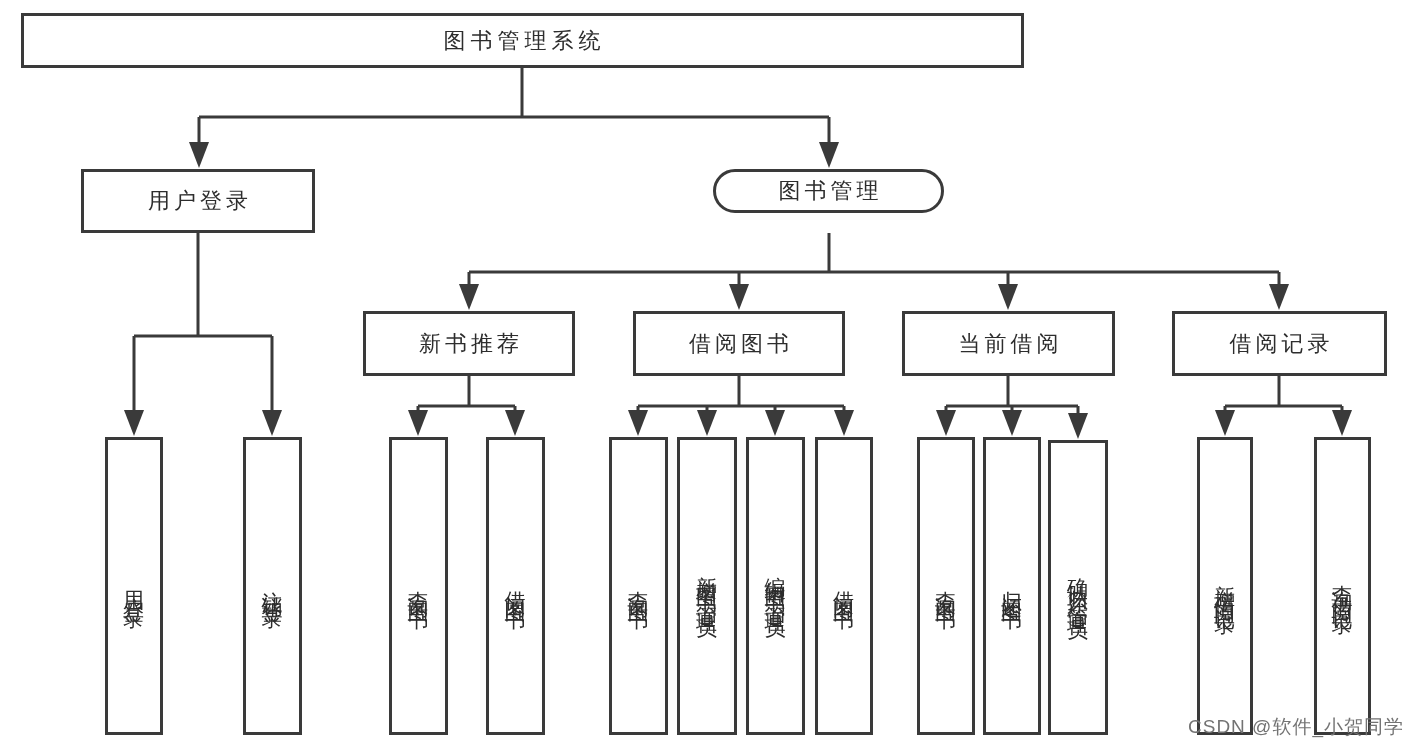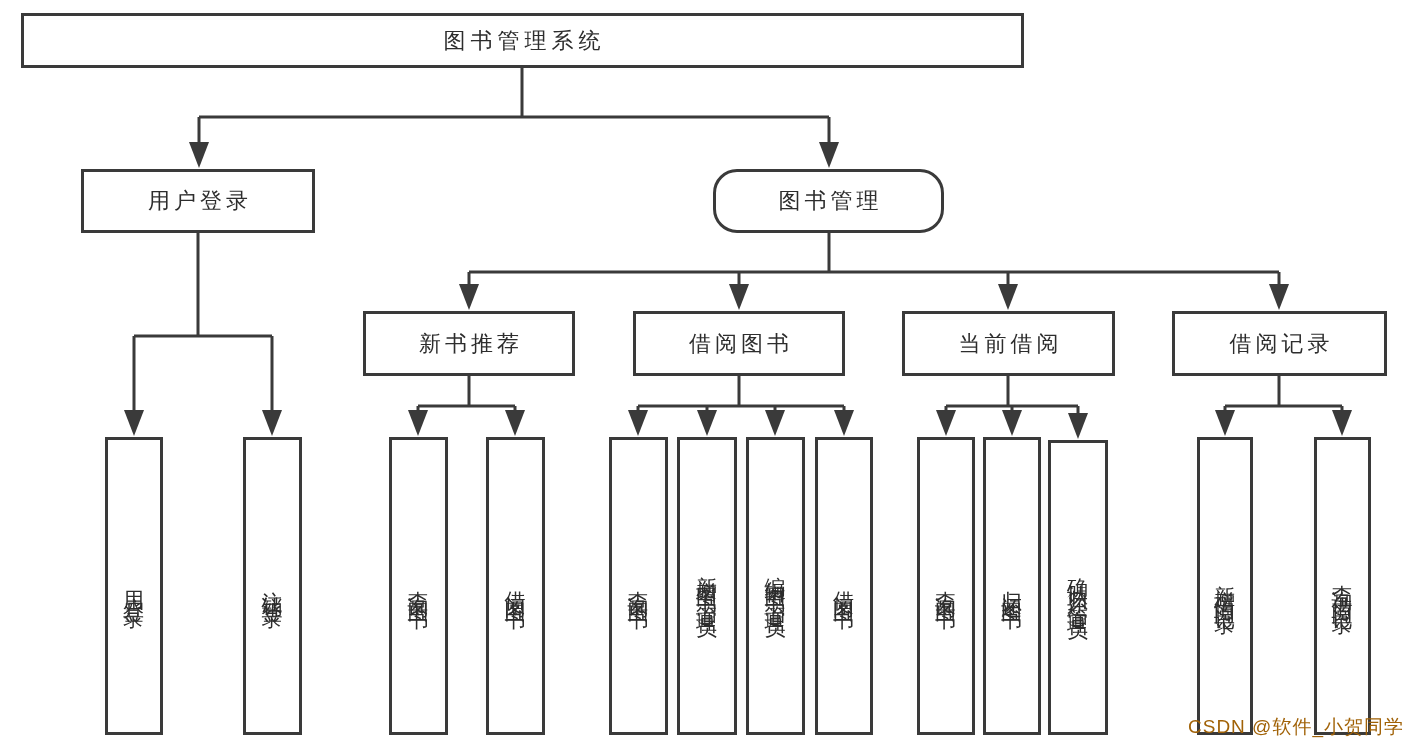--- a/index.html
+++ b/index.html
@@ -41,21 +41,21 @@
     writing-mode: vertical-rl;
     text-orientation: mixed;
     font-size: 21px;
     letter-spacing: 6px;
     line-height: 1.0;
     color: #2d2d2d;
   }
   
   #n-root            { left: 21px;   top: 13px;  width: 1003px; height: 55px; }
   #n-user-login      { left: 81px;   top: 169px; width: 234px;  height: 64px; }
-  #n-book-mgmt       { left: 713px;  top: 169px; width: 231px;  height: 64px; border-radius: 24px; }
+  #n-book-mgmt       { left: 713px;  top: 169px; width: 231px;  height: 44px; border-radius: 24px; }
   #n-new-book-rec    { left: 363px;  top: 311px; width: 212px;  height: 65px; }
   #n-book-borrow     { left: 633px;  top: 311px; width: 212px;  height: 65px; }
   #n-current-borrow  { left: 902px;  top: 311px; width: 213px;  height: 65px; }
   #n-borrow-records  { left: 1172px; top: 311px; width: 215px;  height: 65px; }
 
   #n-ul-login    { left: 105px;  top: 437px; width: 58px; height: 298px; }
   #n-ul-logout   { left: 243px;  top: 437px; width: 59px; height: 298px; }
   #n-nbr-query   { left: 389px;  top: 437px; width: 59px; height: 298px; }
   #n-nbr-borrow  { left: 486px;  top: 437px; width: 59px; height: 298px; }
   #n-bb-query    { left: 609px;  top: 437px; width: 59px; height: 298px; }
@@ -67,21 +67,21 @@
   #n-cb-confirm  { left: 1048px; top: 440px; width: 60px; height: 295px; }
   #n-br-add      { left: 1197px; top: 437px; width: 56px; height: 298px; }
   #n-br-query    { left: 1314px; top: 437px; width: 57px; height: 298px; }
 
   #watermark {
     position: absolute;
     left: 1188px;
     top: 714px;
     font-size: 19px;
     letter-spacing: 1px;
-    color: #a16207;
+    color: #737373;
     z-index: 5;
     white-space: nowrap;
   }
   .cline { stroke: #3a3a3a; stroke-width: 3; fill: none; }
   .ahead { fill: #3a3a3a; stroke: none; }
 </style>
 </head>
 <body>
 
 <div id="stage">

